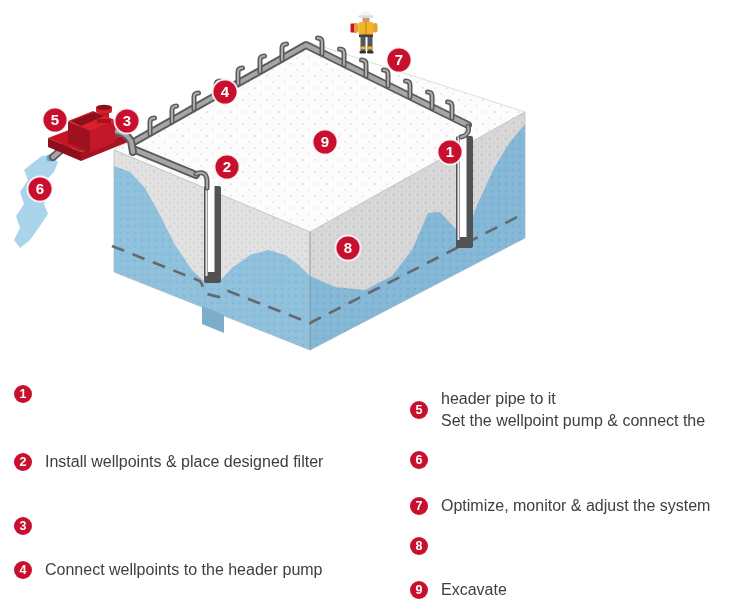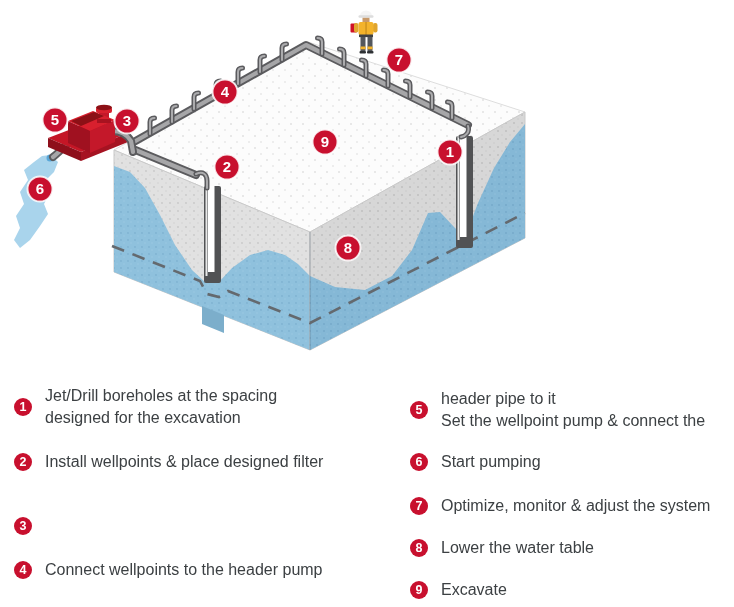--- a/index.html
+++ b/index.html
@@ -189,24 +189,20 @@
     </g>
     <g transform="translate(325,142)">
       <circle class="badge" r="12.5"></circle>
         <text class="badge-num" y="5.3">9</text>
     </g>
   </svg>
 
   <div>
     <div class="lrow" style="left:14px;top:385px;">
       <span class="lbadge">1</span>
-      <div>
-        <div>Jet/Drill boreholes at the spacing</div>
-        <div>designed for the excavation</div>
-      </div>
     </div>
     <div class="lrow" style="left:14px;top:451px;">
       <span class="lbadge">2</span>
       <div>
         <div>Install wellpoints &amp; place designed filter</div>
       </div>
     </div>
     <div class="lrow" style="left:14px;top:517px;">
       <span class="lbadge">3</span>
     </div>
@@ -218,35 +214,29 @@
     </div>
     <div class="lrow" style="left:410px;top:388px;">
       <span class="lbadge">5</span>
       <div>
         <div>header pipe to it</div>
         <div>Set the wellpoint pump &amp; connect the</div>
       </div>
     </div>
     <div class="lrow" style="left:410px;top:451px;">
       <span class="lbadge">6</span>
-      <div>
-        <div>Start pumping</div>
-      </div>
     </div>
     <div class="lrow" style="left:410px;top:495px;">
       <span class="lbadge">7</span>
       <div>
         <div>Optimize, monitor &amp; adjust the system</div>
       </div>
     </div>
     <div class="lrow" style="left:410px;top:537px;">
       <span class="lbadge">8</span>
-      <div>
-        <div>Lower the water table</div>
-      </div>
     </div>
     <div class="lrow" style="left:410px;top:579px;">
       <span class="lbadge">9</span>
       <div>
         <div>Excavate</div>
       </div>
     </div>
   </div>
 
 </div>

